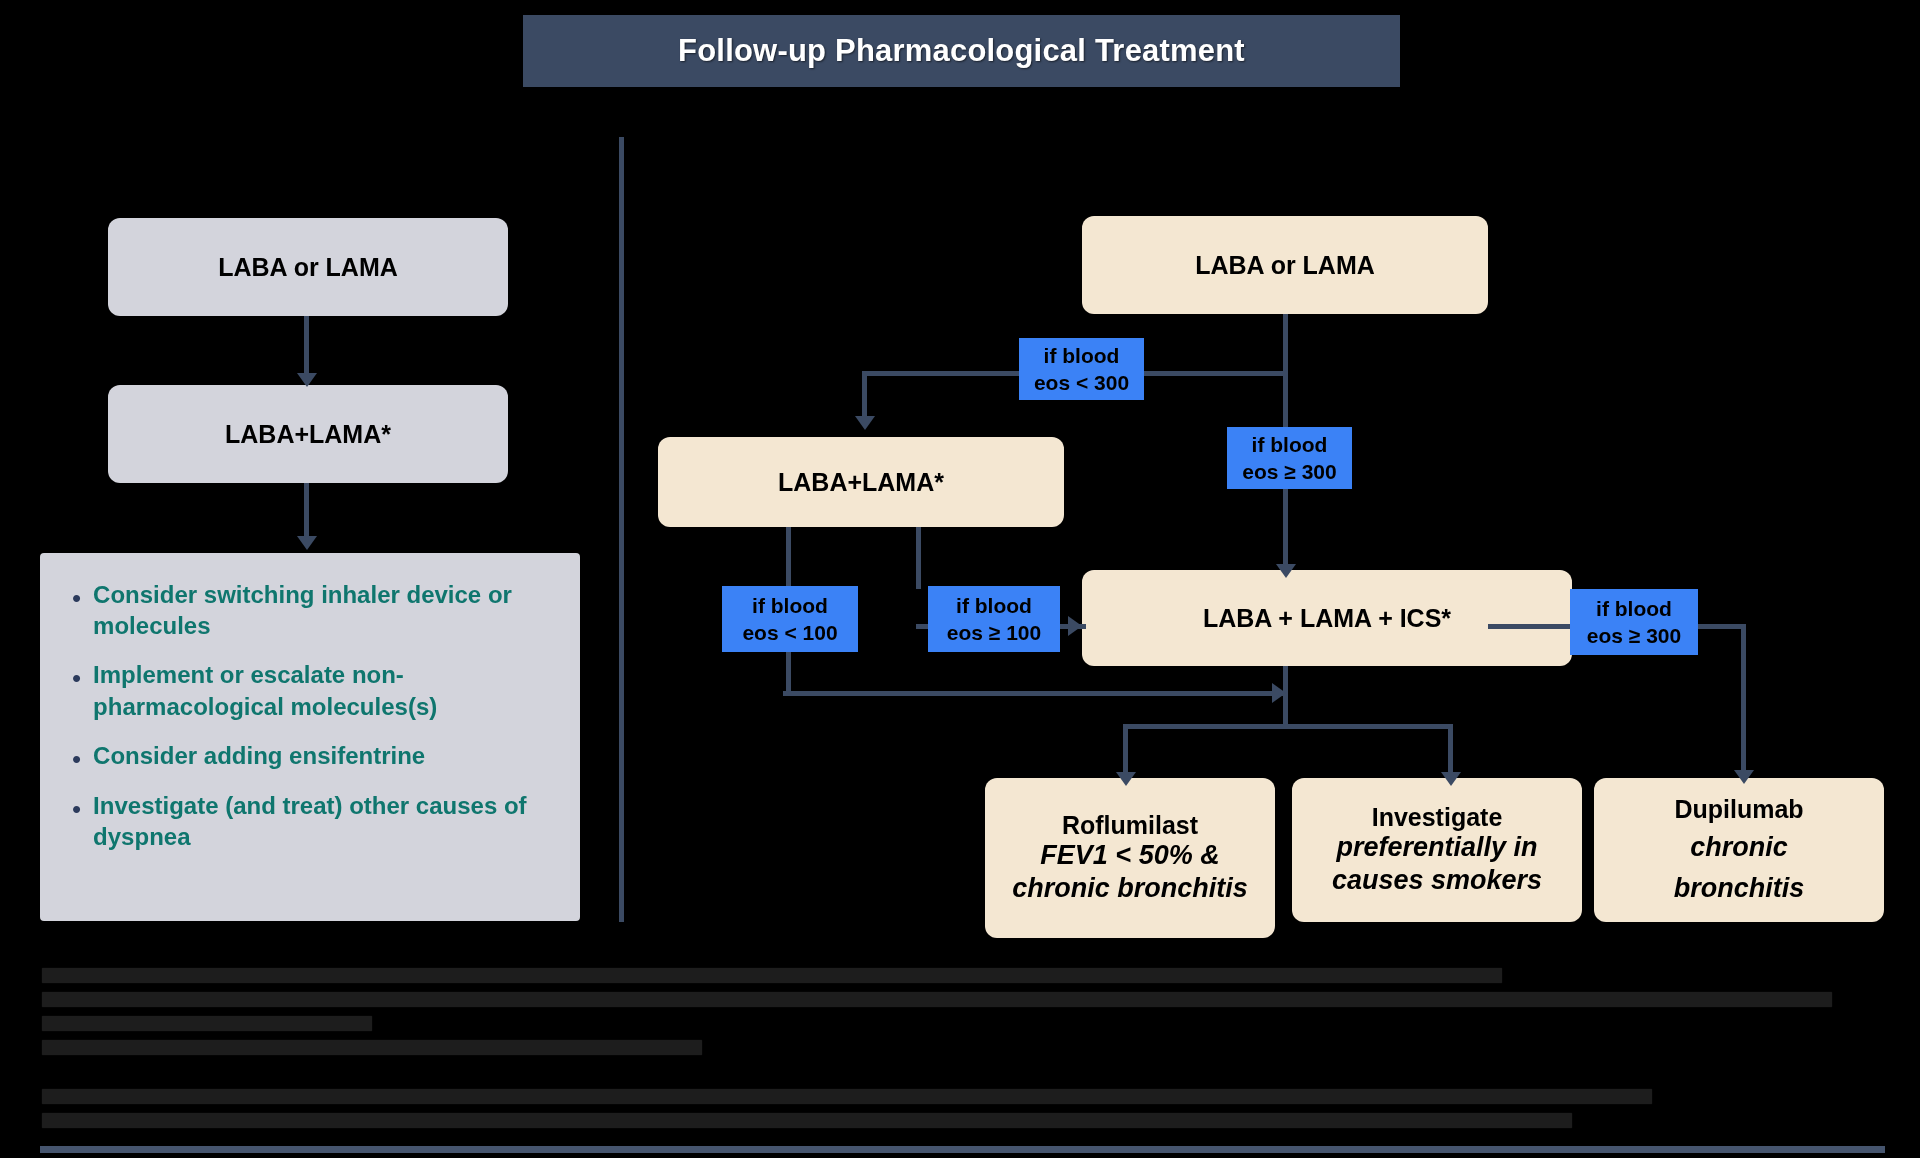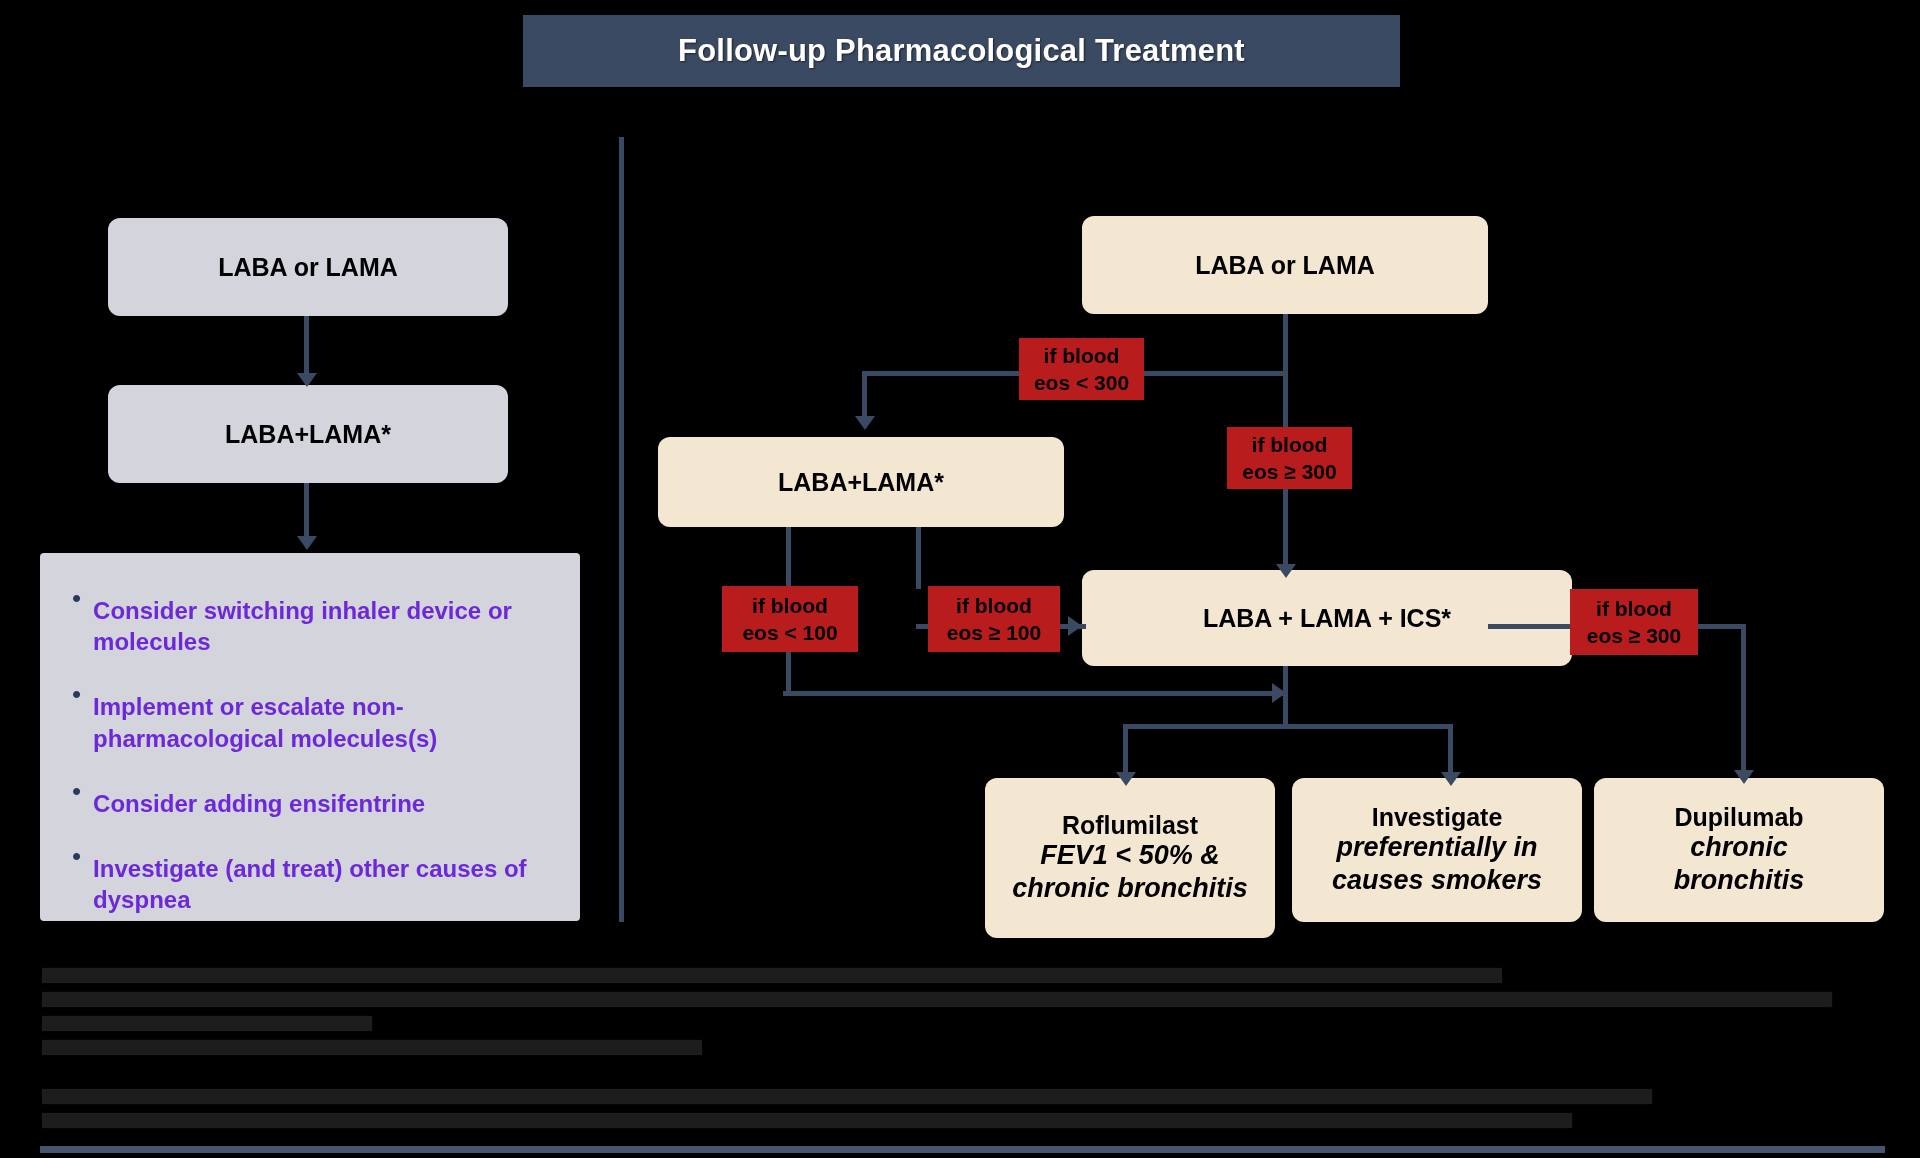--- a/index.html
+++ b/index.html
@@ -41,26 +41,26 @@
   .bullet-panel{
     position:absolute;left:40px;top:553px;width:540px;height:368px;
     background:#d3d4dc;border-radius:4px;box-shadow:3px 3px 5px rgba(0,0,0,.45);
     padding:26px 26px 10px 22px;box-sizing:border-box;
   }
   .bullet-row{display:flex;align-items:flex-start;margin-bottom:18px;}
   .bullet-dot{
     color:#2b3a5c;font-size:26px;line-height:1;margin:6px 12px 0 10px;flex:0 0 auto;
   }
   .bullet-text{
-    font-size:24px;font-weight:bold;line-height:1.30;color:#6d28d9;margin-top:16px;
+    font-size:24px;font-weight:bold;line-height:1.30;color:#0f766e;
   }
 
   
   .cond{
-    position:absolute;background:#b91c1c;color:#000;
+    position:absolute;background:#3b82f6;color:#000;
     font-size:21px;font-weight:bold;line-height:1.30;text-align:center;
     display:flex;flex-direction:column;align-items:center;justify-content:center;
     z-index:6;padding:4px 8px;box-sizing:border-box;
   }
 
   
   .conn{position:absolute;background:#3b4a63;z-index:2;}
   .arrow-d{
     position:absolute;width:0;height:0;z-index:3;
     border-left:10px solid transparent;border-right:10px solid transparent;
@@ -197,21 +197,21 @@
     <span class="b-sub">FEV1 &lt; 50% &amp;</span>
     <span class="b-sub">chronic bronchitis</span>
   </div>
 
   <div class="box cream" style="left:1292px;top:778px;width:290px;height:144px;">
     <span class="b-title">Investigate</span>
     <span class="b-sub">preferentially in</span>
     <span class="b-sub">causes smokers</span>
   </div>
 
-  <div class="box cream" style="left:1594px;top:778px;width:290px;height:144px;">
+  <div class="box cream" style="left:1594px;top:778px;width:290px;height:144px;gap:8px;">
     <span class="b-title">Dupilumab</span>
     <span class="b-sub">chronic</span>
     <span class="b-sub">bronchitis</span>
   </div>
 
   <div class="foot" style="top:968px;left:42px;">
     <div class="foot-line" style="width:1460px;"></div>
     <div class="foot-line" style="width:1790px;"></div>
     <div class="foot-line" style="width:330px;"></div>
     <div class="foot-line" style="width:660px;"></div>

